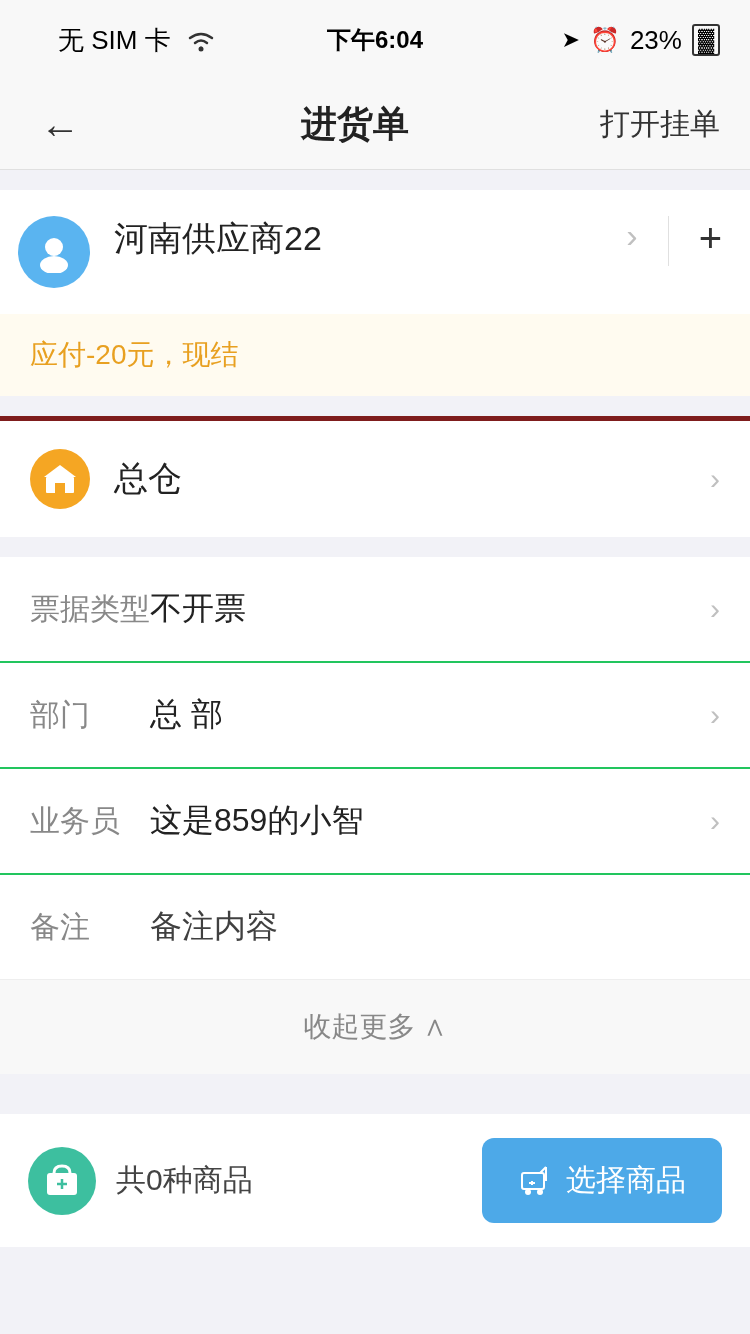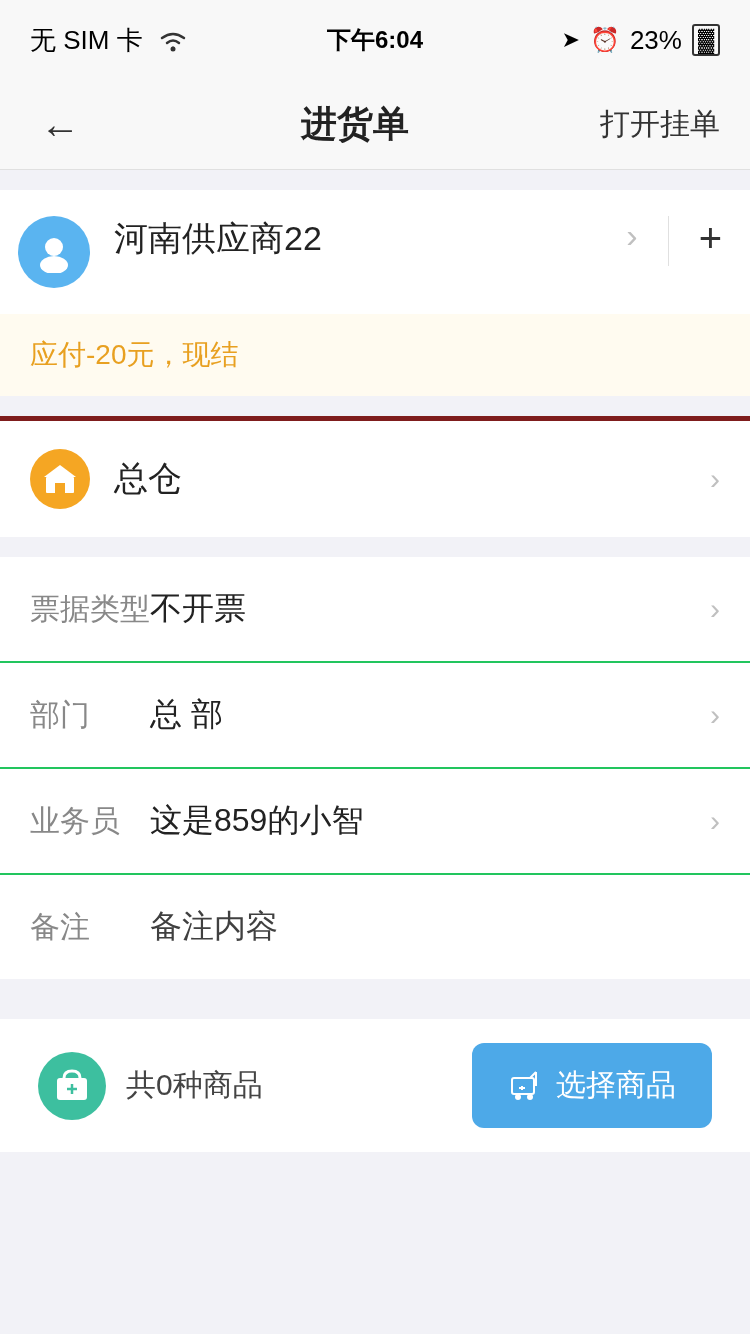--- a/index.html
+++ b/index.html
@@ -22,20 +22,21 @@
       justify-content: space-between;
       padding: 0 30px;
       font-size: 28px;
       font-weight: 500;
     }
     .status-left {
       display: flex;
       align-items: center;
       gap: 12px;
       font-size: 26px;
+      margin-left: 28px;
     }
     .status-center {
       font-size: 24px;
       font-weight: 600;
       position: absolute;
       left: 50%;
       transform: translateX(-50%);
     }
     .status-right {
       display: flex;
@@ -197,21 +198,21 @@
       color: #888;
       border-top: 1px solid #eee;
     }
 
     
     .bottom-section {
       background: #fff;
       margin-top: 20px;
       display: flex;
       align-items: center;
-      padding: 24px 38px;
+      padding: 24px 28px;
       min-height: 90px;
     }
     .product-icon-wrap {
       width: 68px;
       height: 68px;
       border-radius: 50%;
       background: #3dbf9f;
       display: flex;
       align-items: center;
       justify-content: center;
@@ -324,20 +325,23 @@
     <span class="row-label">业务员</span>
     <span class="row-value">这是859的小智</span>
     <span class="row-chevron">›</span>
   </div>
 
   <div class="row-item">
     <span class="row-label">备注</span>
     <span class="row-value placeholder">备注内容</span>
   </div>
 
+  <div class="collapse-row">
+    <span>收起更多 ∧</span>
+  </div>
 </div>
 
 <div class="section-gap"></div>
 
 <div class="bottom-section">
   <div class="product-icon-wrap">
     <svg width="40" height="40" viewBox="0 0 40 40">
       <rect x="5" y="12" width="30" height="22" rx="3" fill="white" stroke="white" stroke-width="0"></rect>
       <path d="M12 12 Q12 5 20 5 Q28 5 28 12" fill="none" stroke="white" stroke-width="3"></path>
       <line x1="20" y1="18" x2="20" y2="28" stroke="#3dbf9f" stroke-width="2.5"></line>

